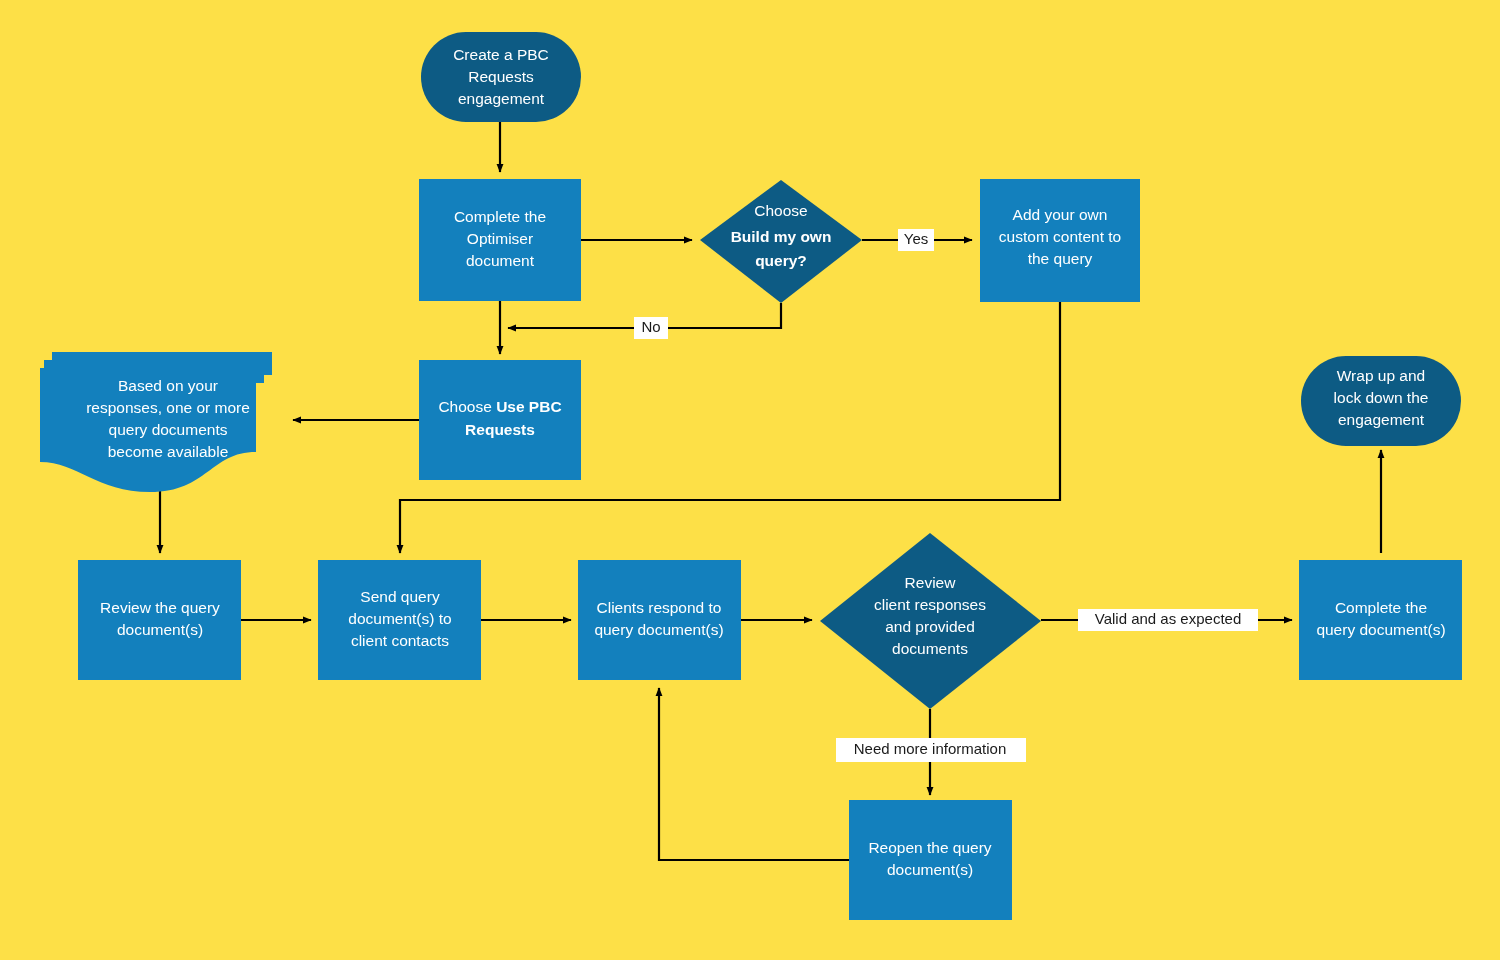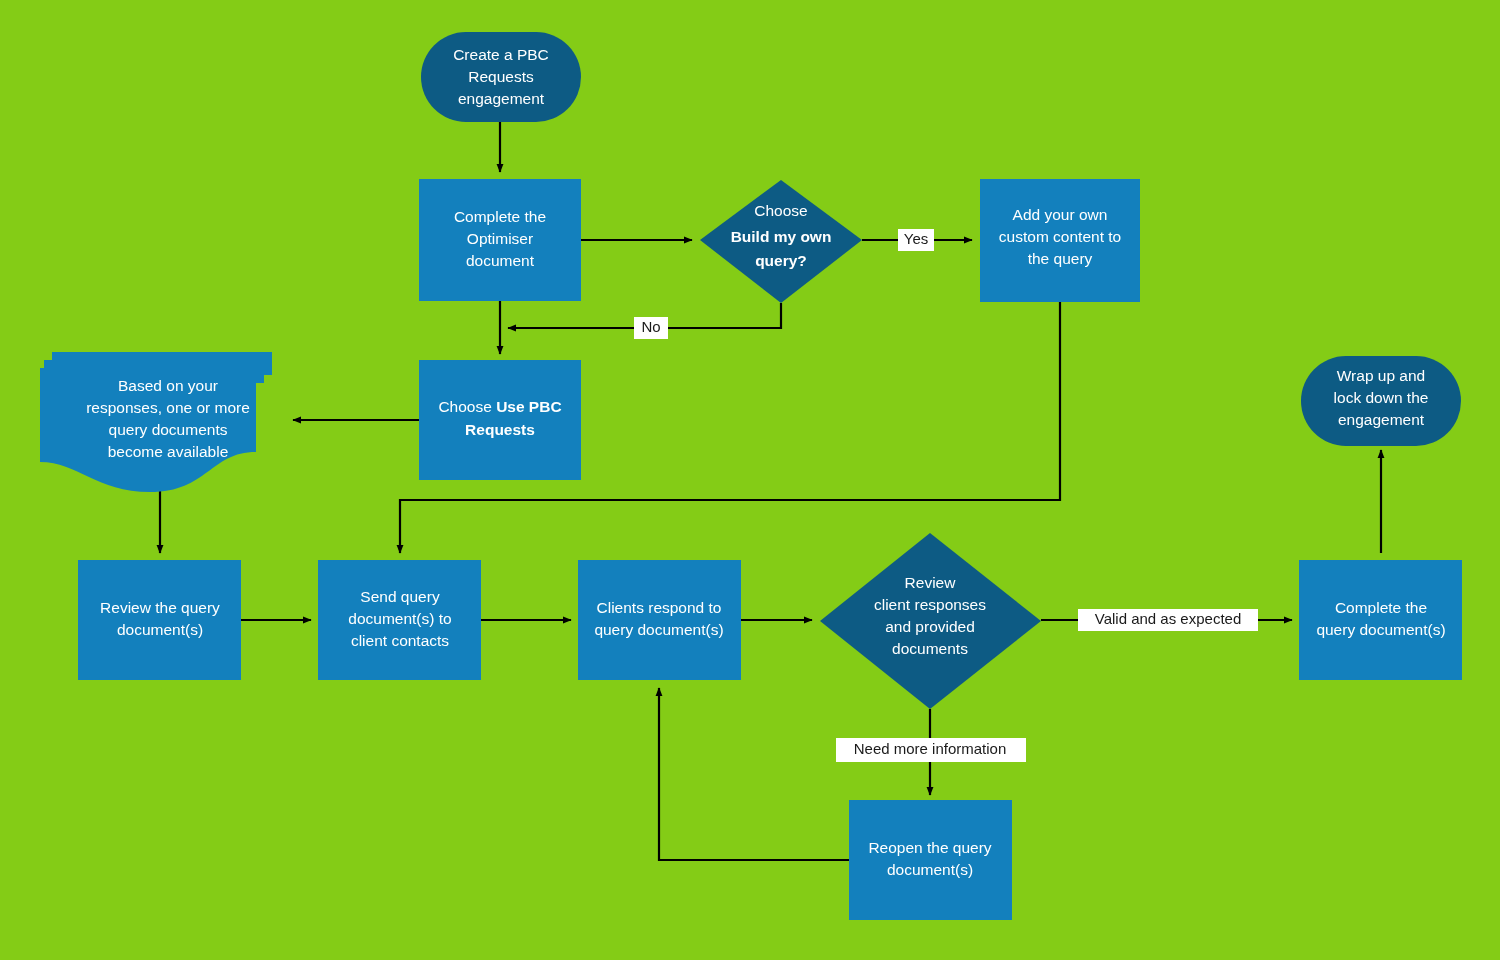--- a/index.html
+++ b/index.html
@@ -4,21 +4,21 @@
 <style>
   html, body {
     margin: 0;
     padding: 0;
     background: #ffffff;
   }
   #canvas {
     position: relative;
     width: 1500px;
     height: 960px;
-    background: #84cc16;
+    background: #fde047;
     font-family: "Liberation Sans", sans-serif;
     overflow: hidden;
   }
   svg#flow {
     position: absolute;
     left: 0;
     top: 0;
     width: 1500px;
     height: 960px;
   }

